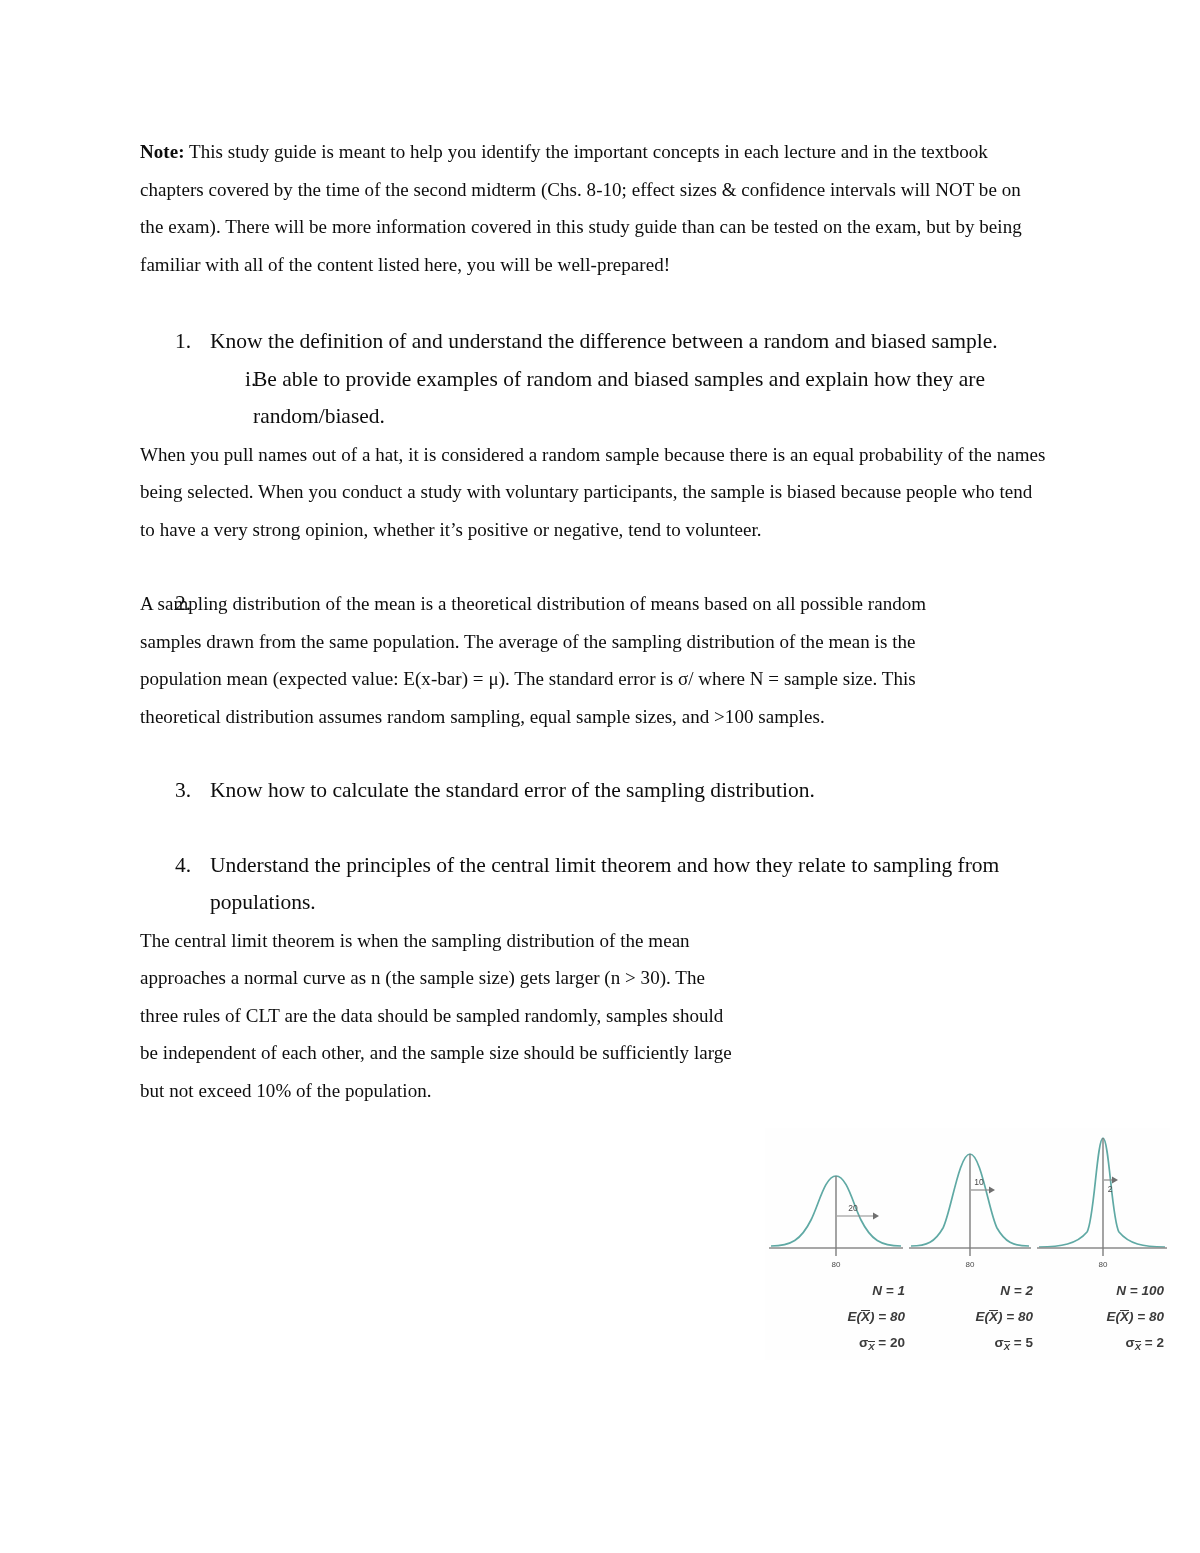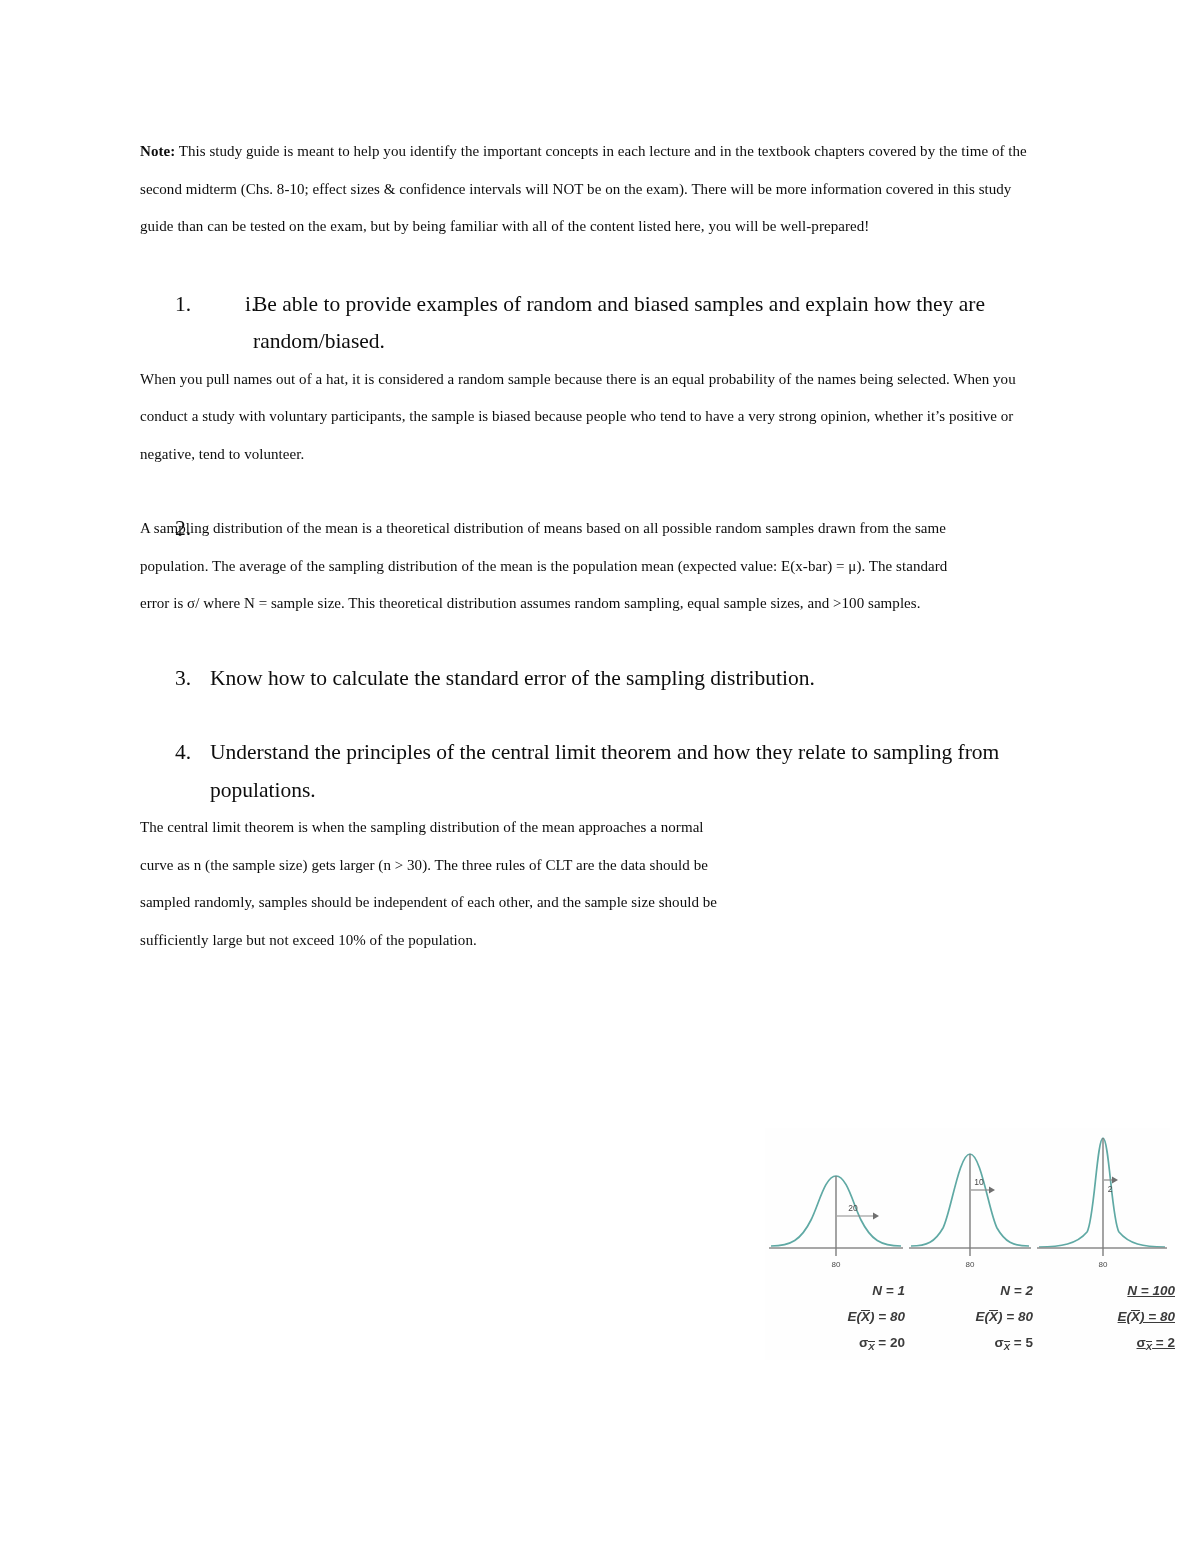--- a/index.html
+++ b/index.html
@@ -25,21 +25,21 @@
 
   .content {
     position: absolute;
     left: 140px;
     top: 133px;
     width: 906px;
   }
 
   p.body-par {
     margin: 0;
-    font-size: 15px;
+    font-size: 19px;
     line-height: 37.5px;
     text-align: left;
     letter-spacing: 0.05px;
   }
 
   .gap-sm { height: 37px; }
   .gap-md { height: 40px; }
 
   h2.section-head {
     margin: 0;
@@ -119,21 +119,21 @@
     top: 0;
     text-align: right;
     font-family: "Liberation Sans", "DejaVu Sans", sans-serif;
     font-weight: bold;
     font-size: 13.5px;
     line-height: 26px;
     color: #3b3b3b;
   }
   .cap-cell.c1 { left: 2px;   width: 138px; }
   .cap-cell.c2 { left: 142px; width: 126px; }
-  .cap-cell.c3 { left: 276px; width: 134px; text-decoration: underline; }
+  .cap-cell.c3 { left: 265px; width: 134px; }
 
   .cap-line { white-space: nowrap; }
   .ovb {
     display: inline-block;
     border-top: 1.3px solid #3b3b3b;
     line-height: 0.95;
     padding-top: 0px;
     font-style: italic;
   }
   .sub-xbar {
@@ -148,21 +148,21 @@
 
 <div class="page">
 
   <div class="content">
 
     <p class="body-par"><strong class="b">Note:</strong><span> This study guide is meant to help you identify the important concepts in each lecture and in the textbook chapters covered by the time of the second midterm (Chs. 8-10; effect sizes &amp; confidence intervals will NOT be on the exam). There will be more information covered in this study guide than can be tested on the exam, but by being familiar with all of the content listed here, you will be well-prepared!</span></p>
 
     <div class="gap-md"></div>
 
 
-    <p class="num-item"><span class="marker">1.</span></p>
+    <p class="num-item"><span class="marker">1.</span><span>Know the definition of and understand the difference between a random and biased sample.</span></p>
 
 
     <p class="roman-item"><span class="marker">i.</span><span>Be able to provide examples of random and biased samples and explain how they are random/biased.</span></p>
 
     <p class="body-par">When you pull names out of a hat, it is considered a random sample because there is an equal probability of the names being selected. When you conduct a study with voluntary participants, the sample is biased because people who tend to have a very strong opinion, whether it’s positive or negative, tend to volunteer.</p>
 
     <div class="gap-sm"></div>
 
     <p class="num-item"><span class="marker">2.</span></p>
 

